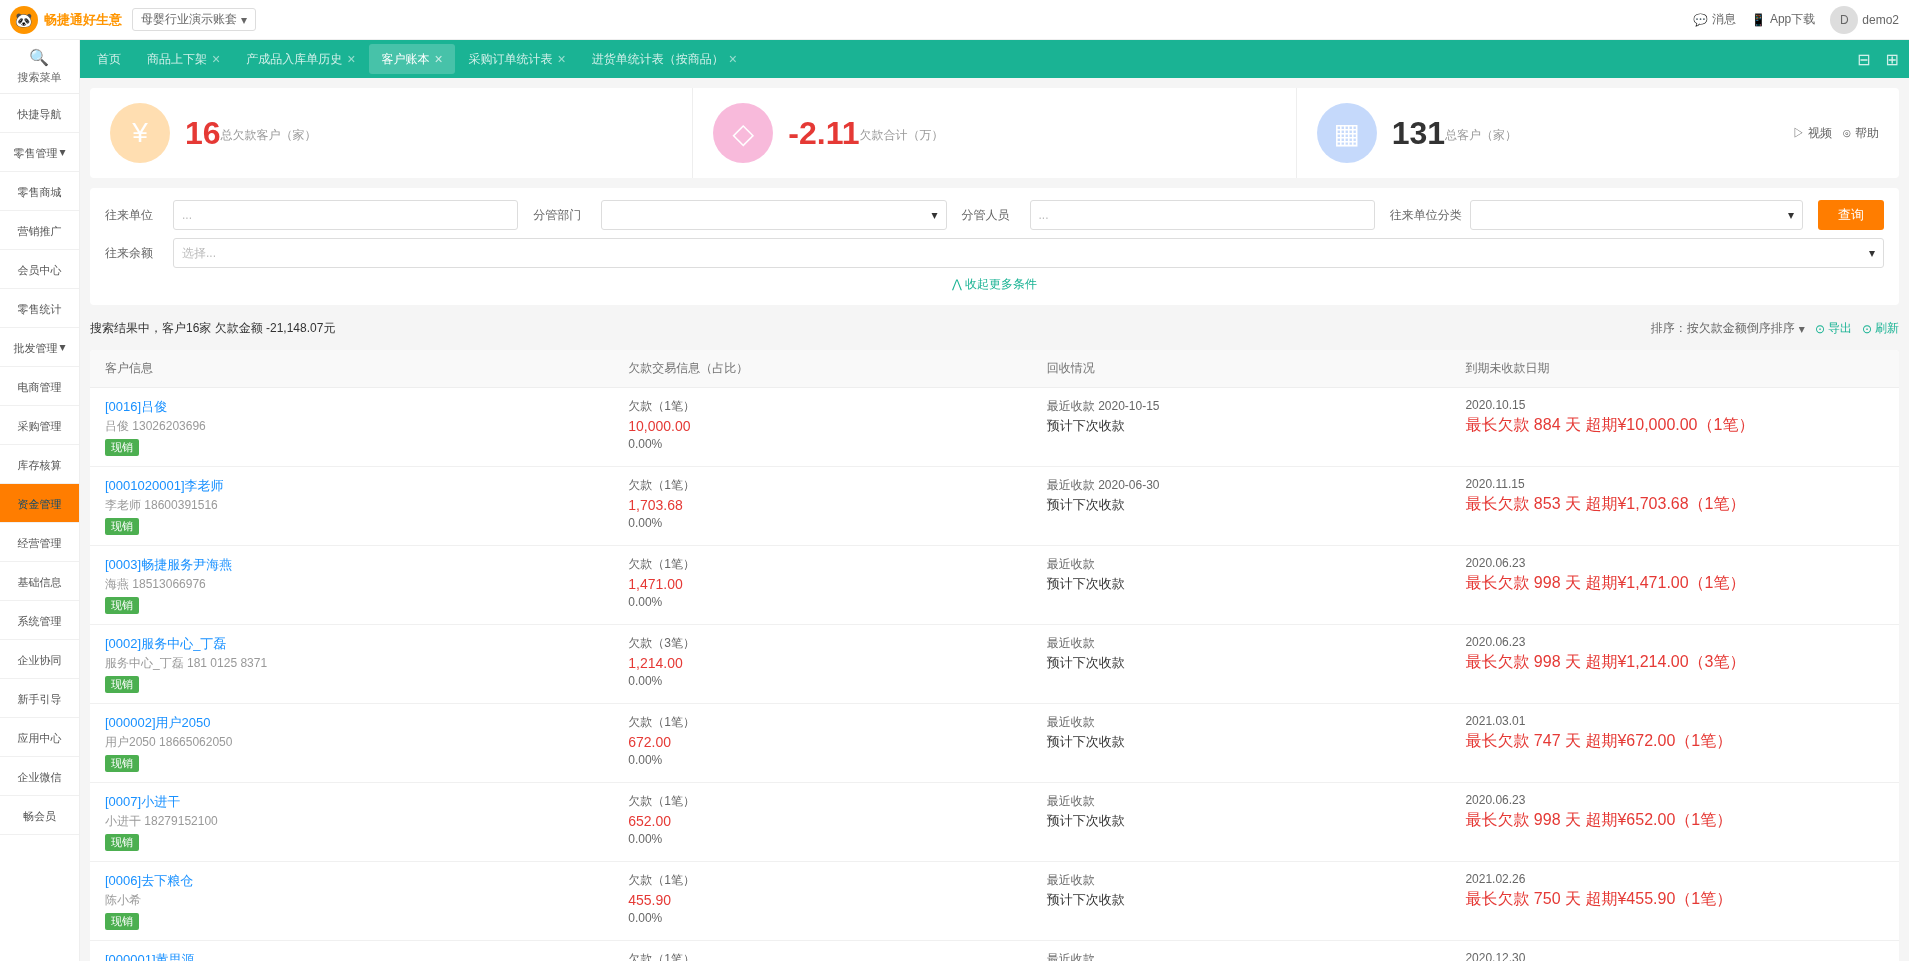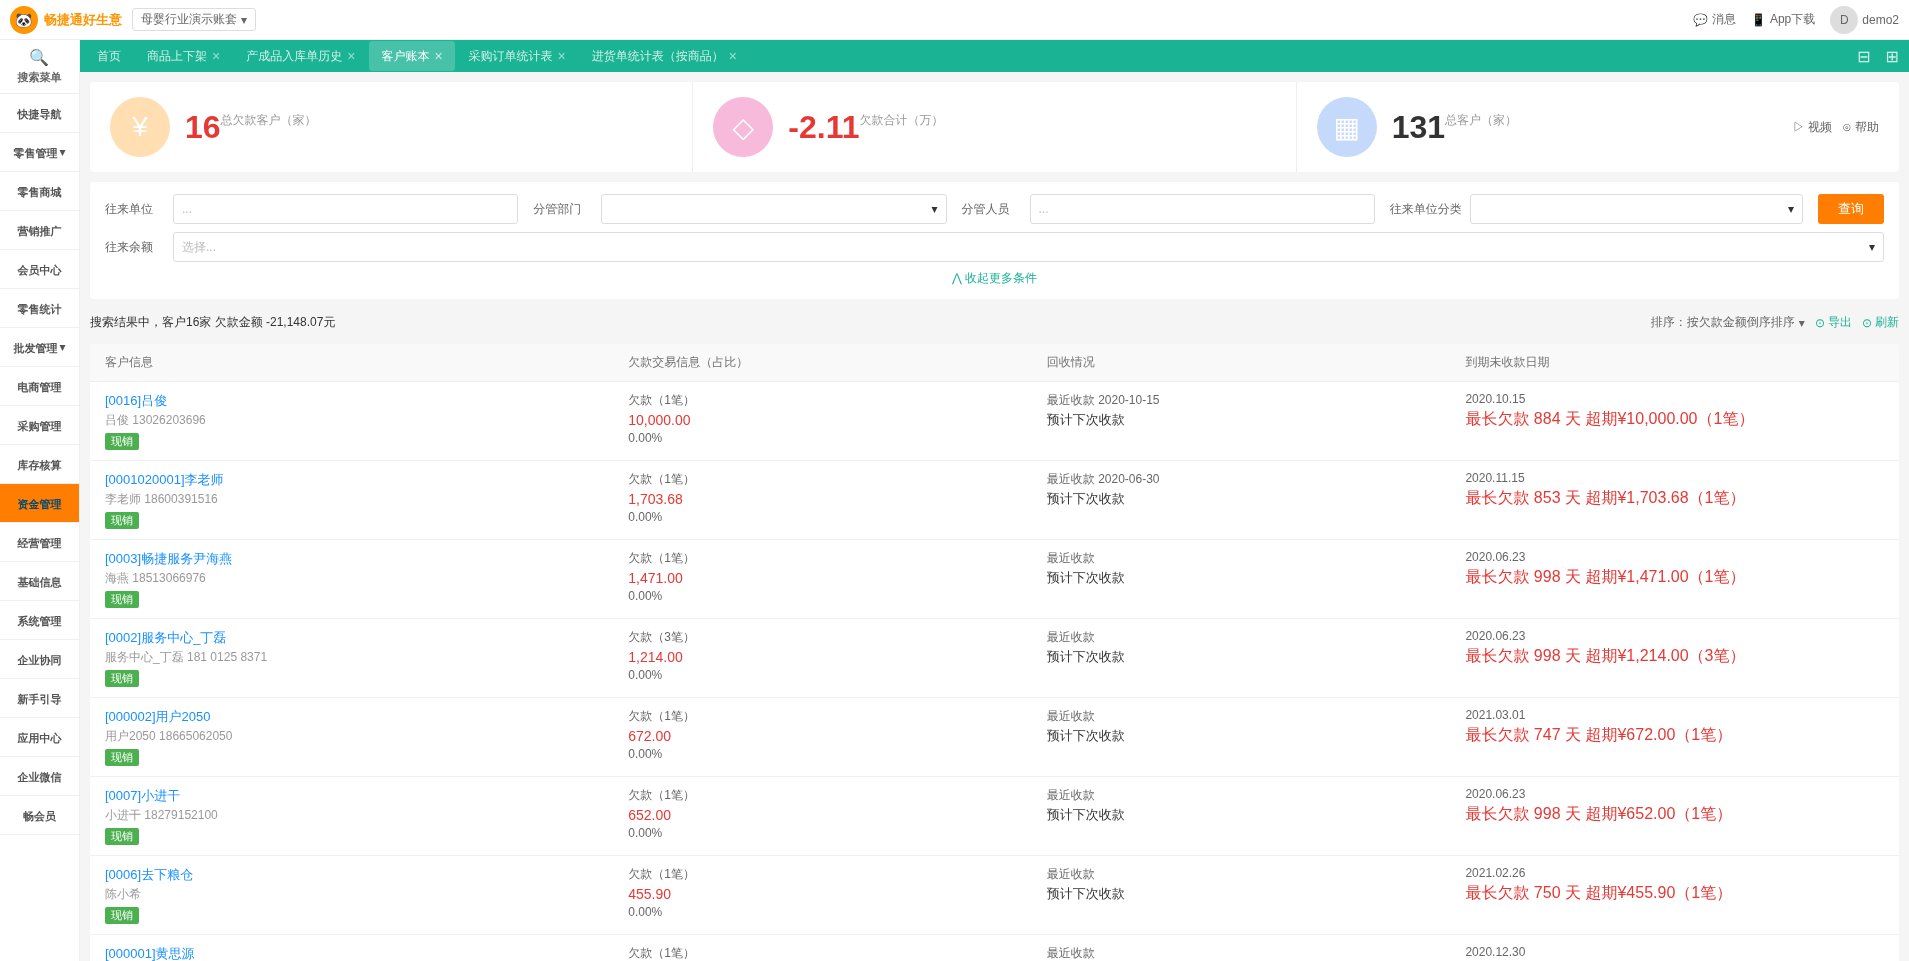--- a/index.html
+++ b/index.html
@@ -19,28 +19,28 @@
     
     .main-layout { display: flex; height: calc(100vh - 40px); }
 
     
     .sidebar { width: 80px; background: #fff; border-right: 1px solid #eee; display: flex; flex-direction: column; overflow-y: auto; }
     .sidebar-search { padding: 8px 5px; text-align: center; cursor: pointer; color: #666; font-size: 11px; border-bottom: 1px solid #eee; }
     .sidebar-search-icon { font-size: 16px; color: #888; }
     .sidebar-nav { display: flex; flex-direction: column; }
     .sidebar-item { padding: 10px 5px; text-align: center; cursor: pointer; color: #555; font-size: 12px; border-bottom: 1px solid #f0f0f0; }
     .sidebar-item.active { background: #ff7d00; color: #0c4a6e; text-align: center; }
-    .sidebar-item-label { margin-top: 3px; font-size: 11px; font-weight: bold; }
+    .sidebar-item-label { margin-top: 3px; font-size: 11px; }
     .sidebar-item-with-arrow { display: flex; align-items: center; justify-content: center; gap: 2px; }
 
     
     .content-area { flex: 1; display: flex; flex-direction: column; overflow: hidden; }
 
     
-    .tab-bar { display: flex; align-items: center; background: #1ab394; height: 32px; padding: 0 5px; overflow-x: auto; }
+    .tab-bar { display: flex; align-items: center; background: #1ab394; height: 38px; padding: 0 5px; overflow-x: auto; }
     .tab-item { display: flex; align-items: center; padding: 0 12px; height: 30px; cursor: pointer; color: rgba(255,255,255,0.8); font-size: 12px; white-space: nowrap; gap: 5px; border-radius: 3px; margin-right: 2px; }
     .tab-item.active { background: rgba(255,255,255,0.2); color: #fff; }
     .tab-close { font-size: 14px; opacity: 0.7; line-height: 1; }
     .tab-bar-actions { margin-left: auto; display: flex; gap: 5px; }
     .tab-bar-action-btn { color: rgba(255,255,255,0.8); font-size: 16px; cursor: pointer; padding: 2px 5px; }
 
     
     .page-content { flex: 1; overflow-y: auto; background: #f5f5f5; padding: 10px; }
 
     
@@ -48,21 +48,21 @@
     .stat-card { flex: 1; display: flex; align-items: center; padding: 15px 20px; gap: 15px; border-right: 1px solid #eee; }
     .stat-card:last-child { border-right: none; }
     .stat-icon { width: 60px; height: 60px; border-radius: 50%; display: flex; align-items: center; justify-content: center; font-size: 28px; opacity: 0.3; }
     .stat-icon.orange { background: #ff9500; color: #fff; }
     .stat-icon.pink { background: #e91e8c; color: #fff; }
     .stat-icon.blue { background: #4285f4; color: #fff; }
     .stat-info { display: flex; }
     .stat-value { font-size: 32px; font-weight: bold; }
     .stat-value.red { color: #e53935; }
     .stat-value.dark { color: #333; }
-    .stat-label { font-size: 12px; color: #999; margin-top: 3px; }
+    .stat-label { font-size: 12px; color: #999; margin-top: 12px; }
     .stat-card-actions { margin-left: auto; display: flex; gap: 10px; font-size: 12px; color: #666; align-items: flex-start; }
     .stat-card-actions span { cursor: pointer; }
 
     
     .filter-bar { background: #fff; border-radius: 4px; padding: 12px 15px; margin-bottom: 10px; }
     .filter-row { display: flex; align-items: center; gap: 15px; margin-bottom: 8px; }
     .filter-item { display: flex; align-items: center; gap: 8px; flex: 1; }
     .filter-label { color: #666; font-size: 12px; white-space: nowrap; min-width: 60px; }
     .filter-input { flex: 1; height: 30px; border: 1px solid #ddd; border-radius: 3px; padding: 0 8px; font-size: 12px; display: flex; align-items: center; justify-content: space-between; cursor: pointer; color: #333; }
     .filter-input-text { color: #bbb; }

